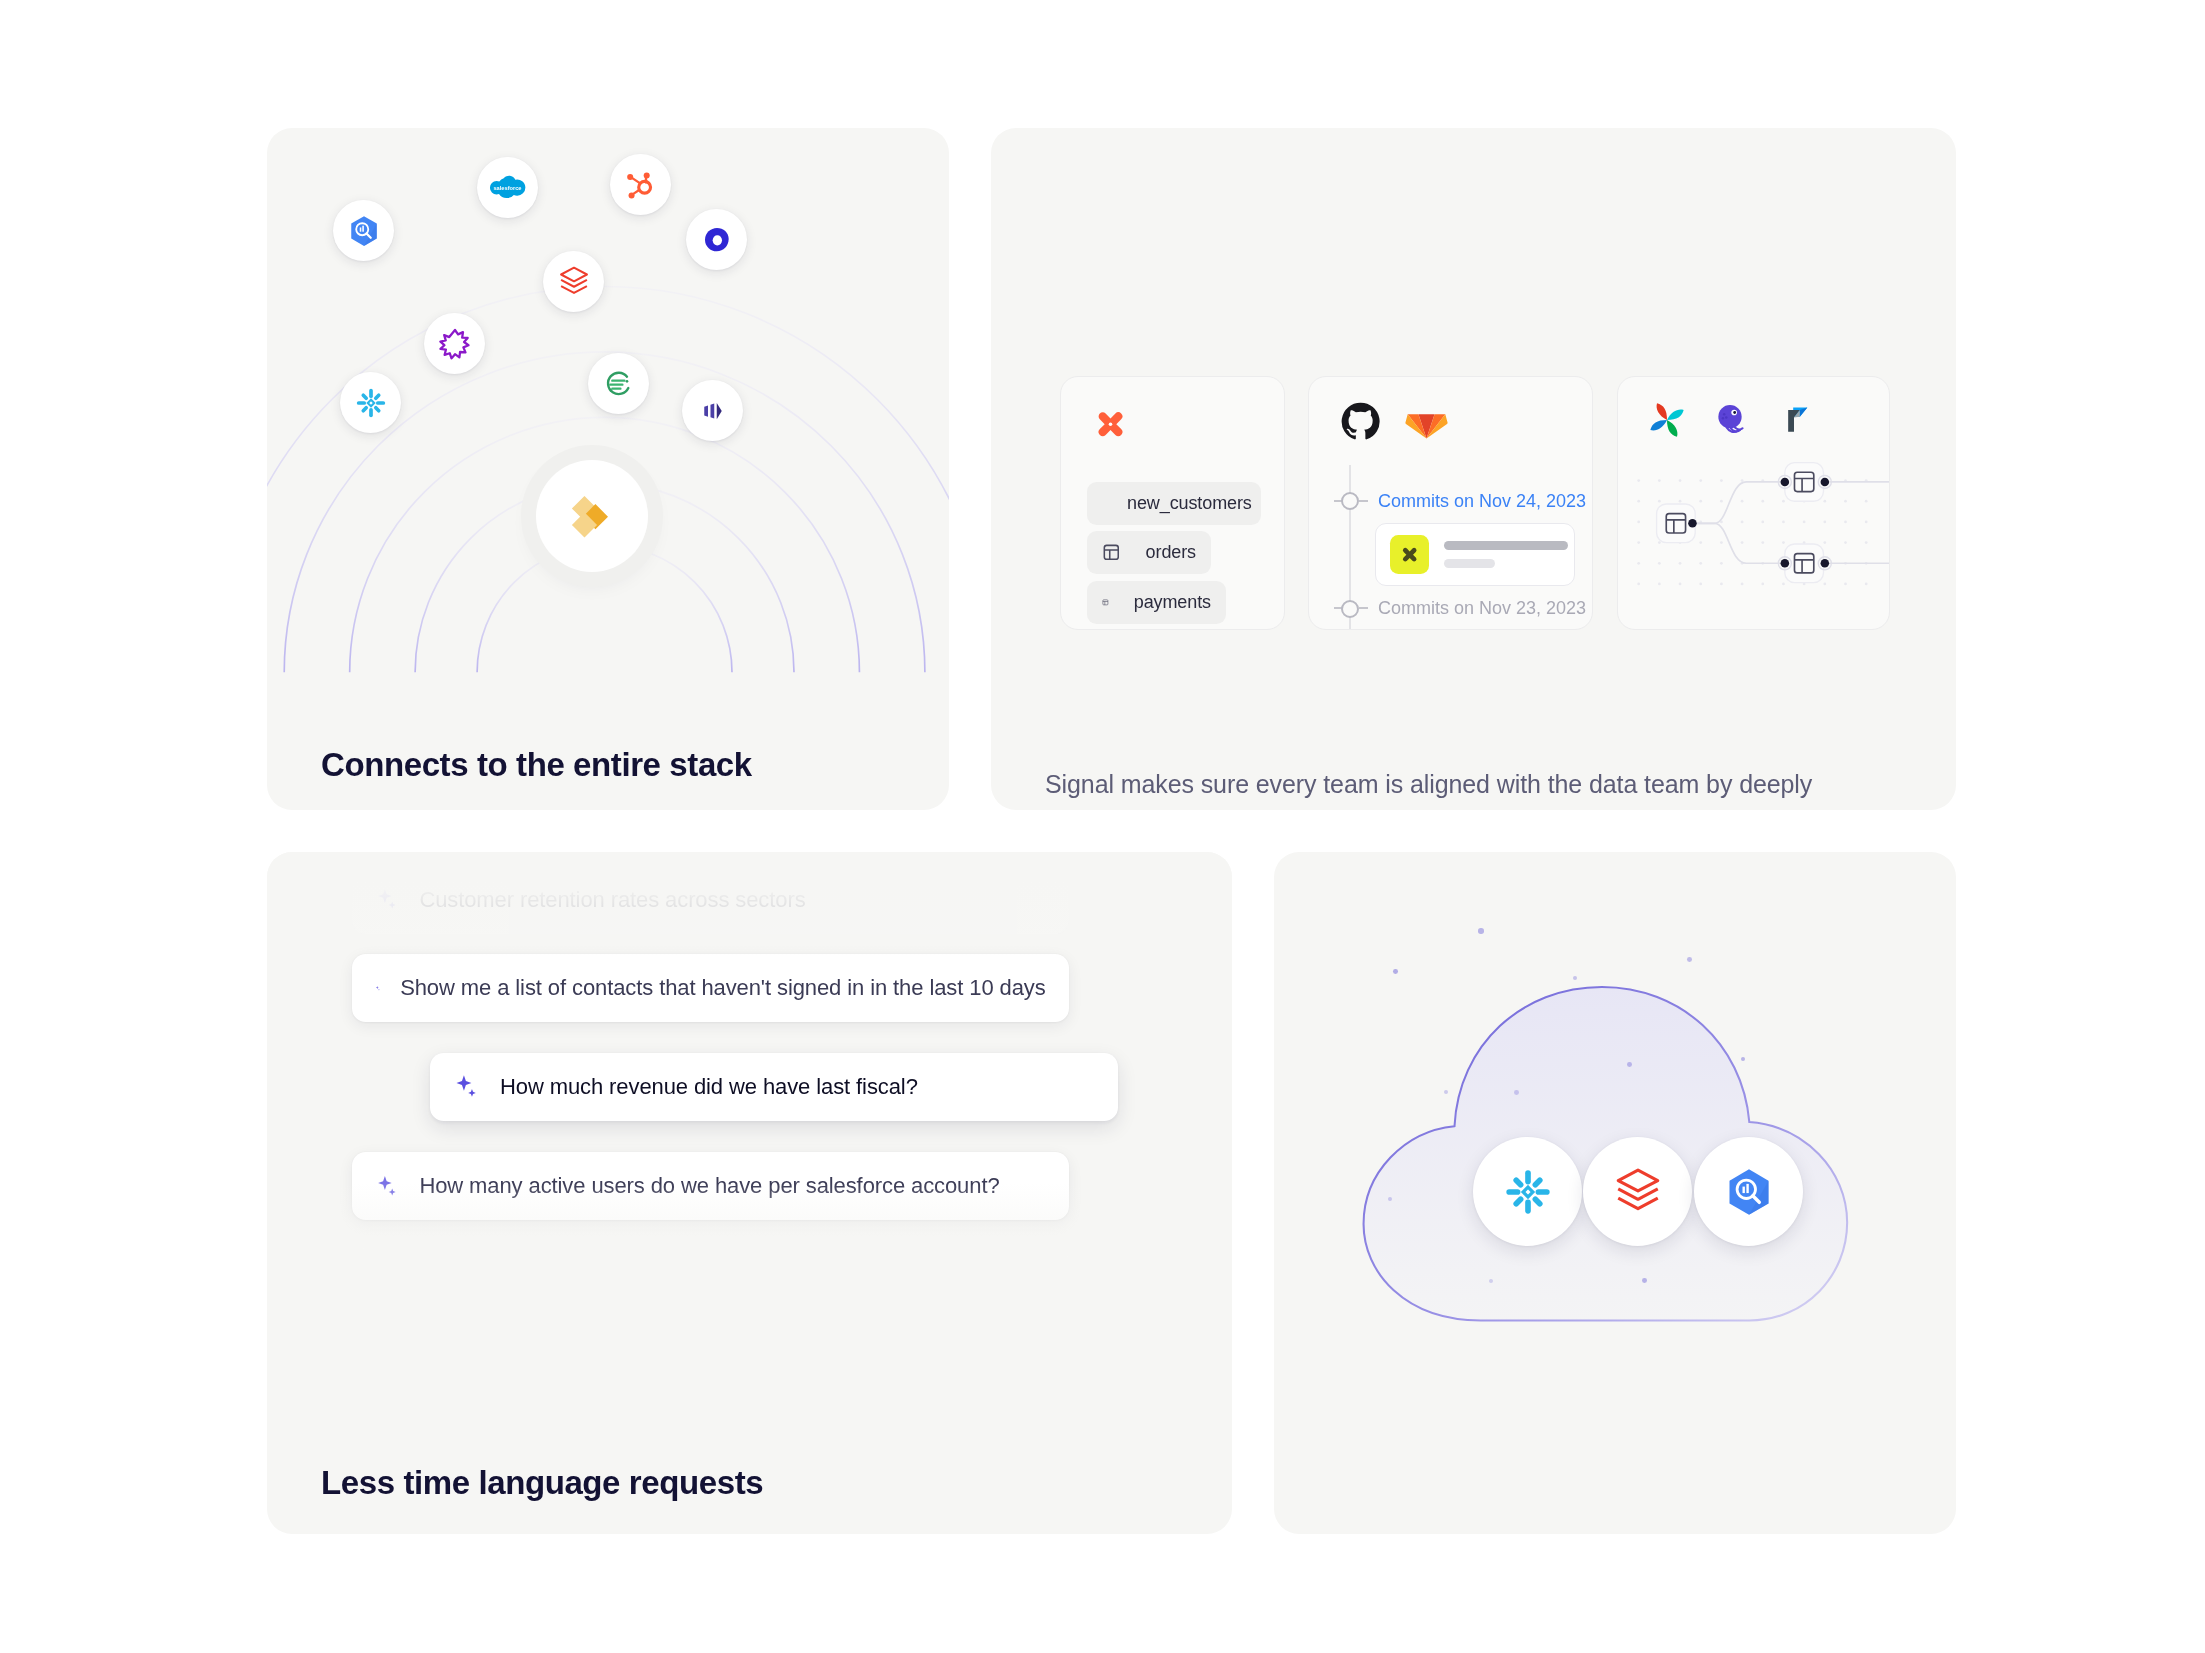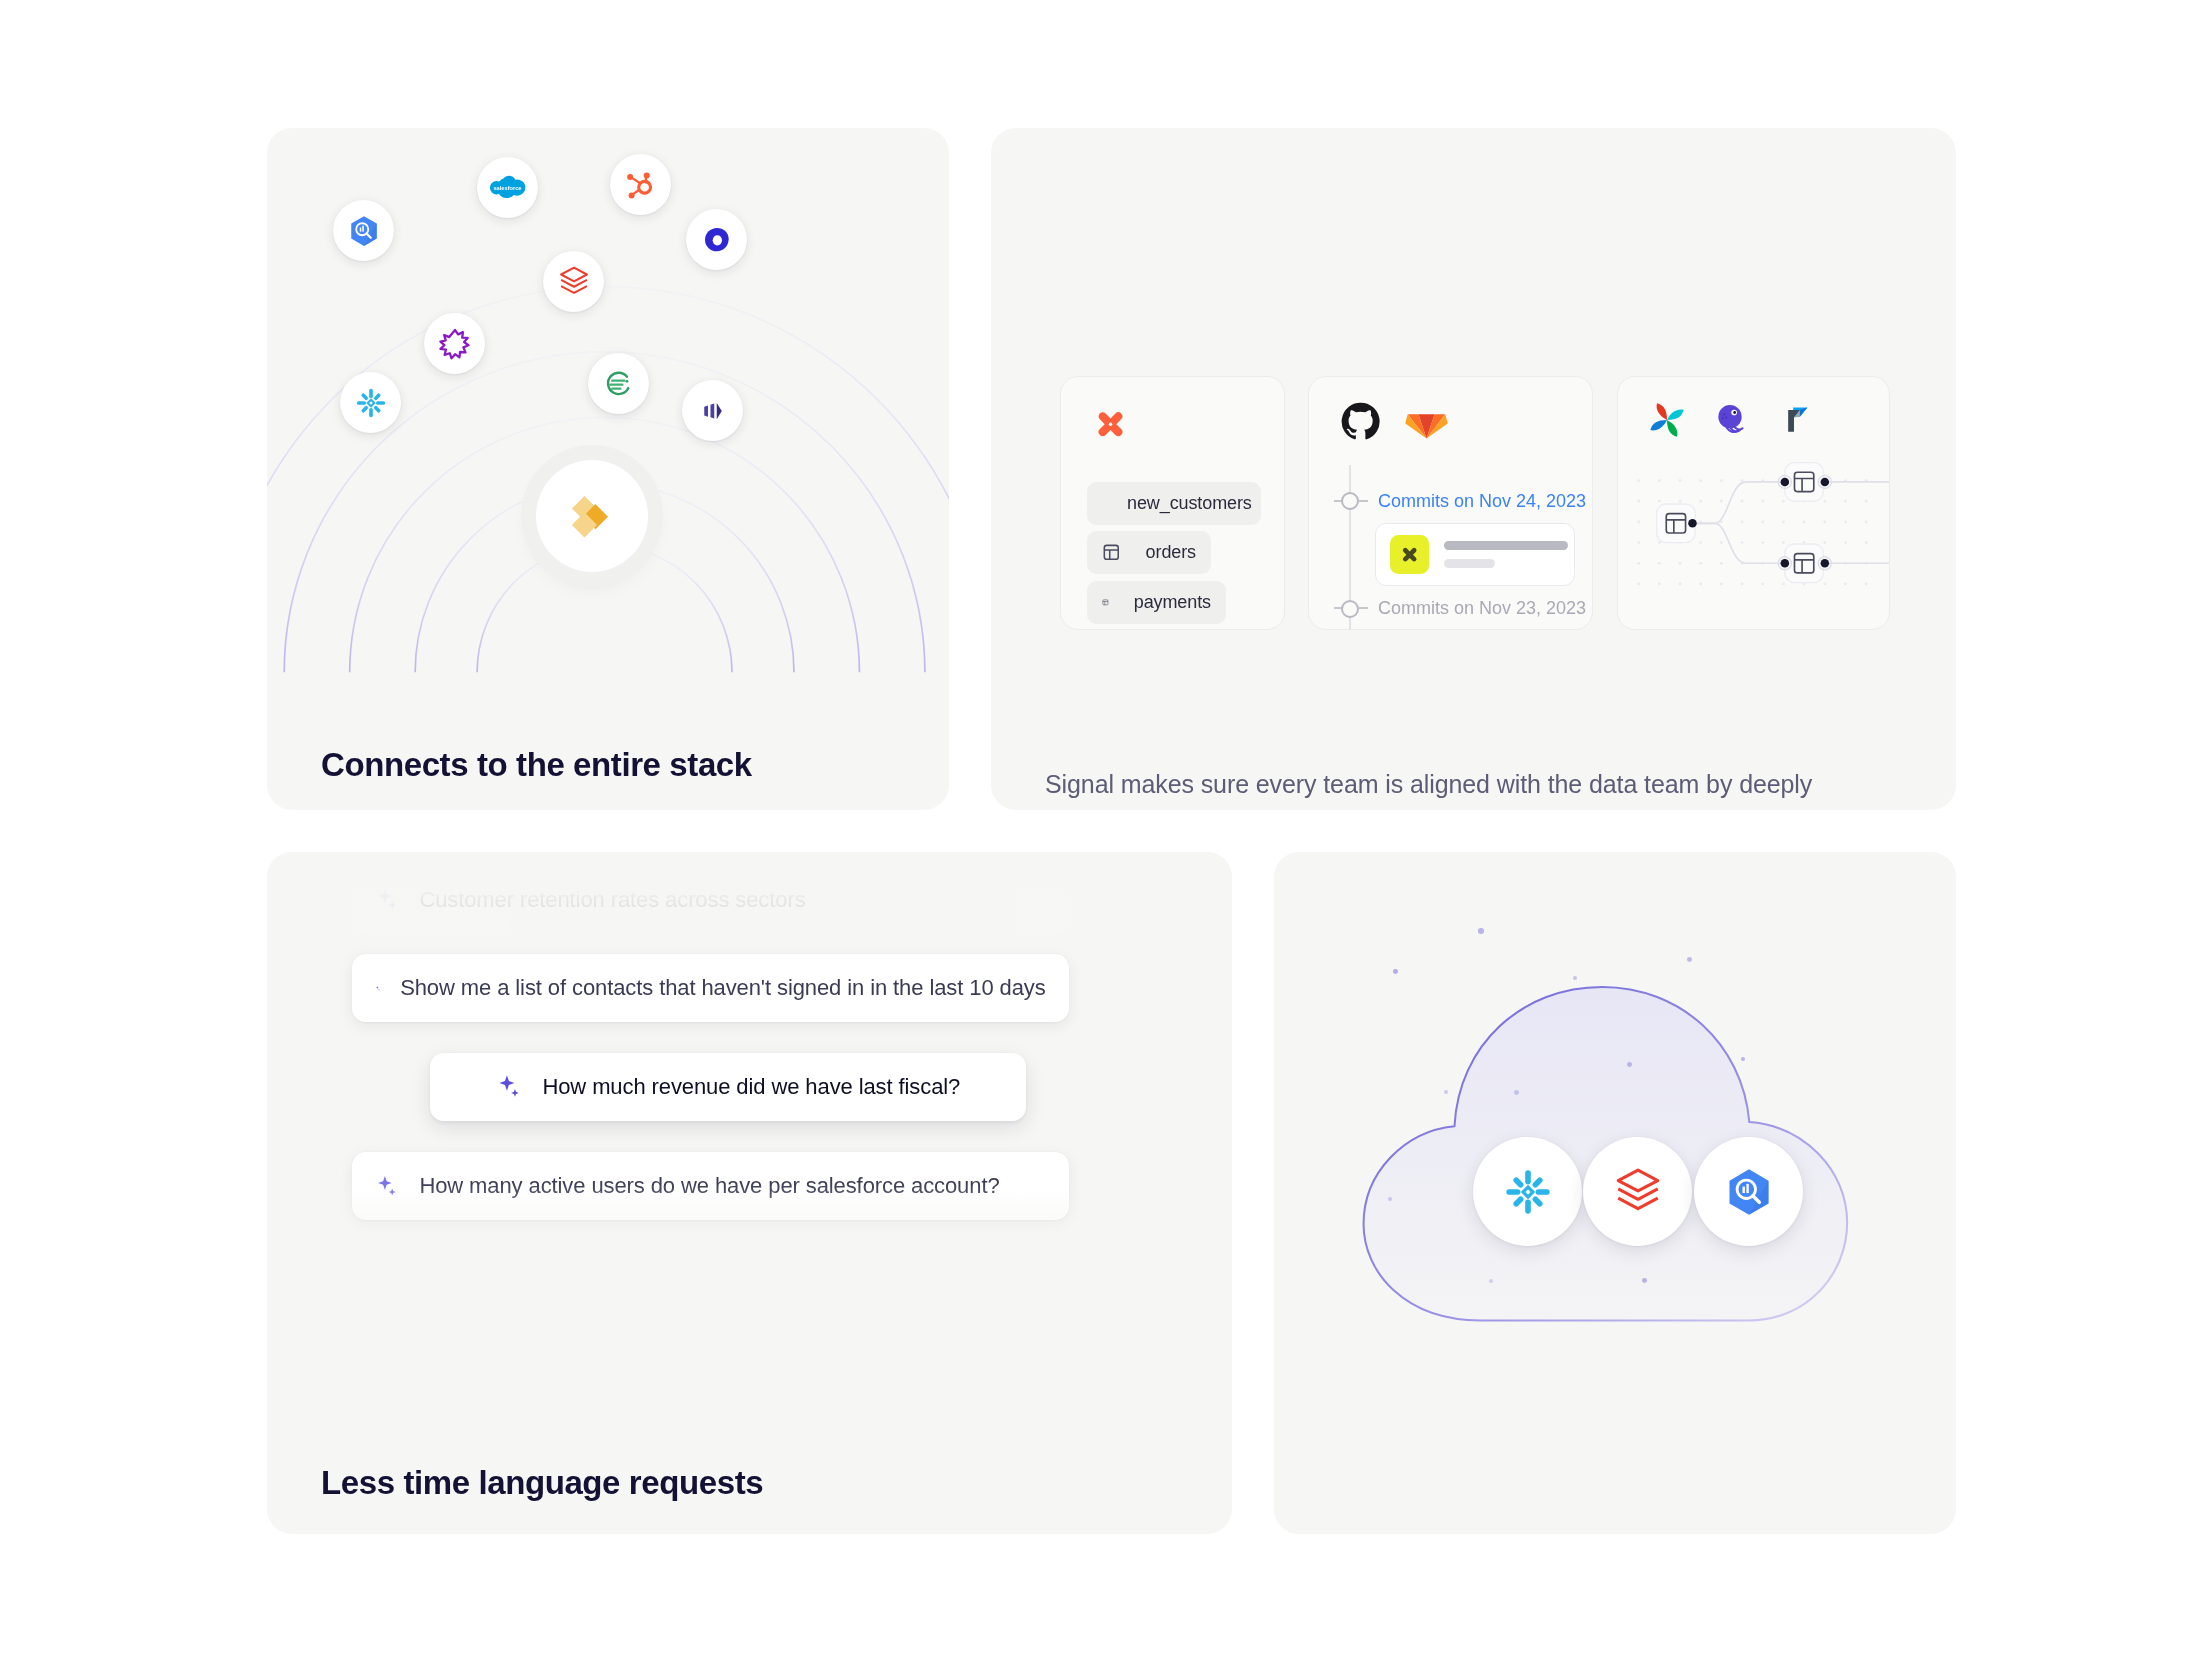--- a/index.html
+++ b/index.html
@@ -484,21 +484,21 @@
       </div>
 
       <div class="prompt-row" style="left:85px; top:102px; width:717px;">
         <svg width="25" height="25" viewBox="0 0 24 24">
           <path d="M9.5 2 L11.2 7 L16 8.7 L11.2 10.4 L9.5 15.4 L7.8 10.4 L3 8.7 L7.8 7 Z" fill="#7b72e6"></path>
           <path d="M16.5 14 L17.4 16.4 L19.8 17.3 L17.4 18.2 L16.5 20.6 L15.6 18.2 L13.2 17.3 L15.6 16.4 Z" fill="#7b72e6"></path>
         </svg>
         <span>Show me a list of contacts that haven't signed in in the last 10 days</span>
       </div>
 
-      <div class="prompt-row active" style="left:163px; top:201px; width:596px;justify-content:center;">
+      <div class="prompt-row active" style="left:163px; top:201px; width:688px;">
         <svg width="27.6" height="27.6" viewBox="0 0 24 24">
           <path d="M9.5 2 L11.2 7 L16 8.7 L11.2 10.4 L9.5 15.4 L7.8 10.4 L3 8.7 L7.8 7 Z" fill="#5b4fe0"></path>
           <path d="M16.5 14 L17.4 16.4 L19.8 17.3 L17.4 18.2 L16.5 20.6 L15.6 18.2 L13.2 17.3 L15.6 16.4 Z" fill="#5b4fe0"></path>
         </svg>
         <span>How much revenue did we have last fiscal?</span>
       </div>
 
       <div class="prompt-row" style="left:85px; top:300px; width:717px;">
         <svg width="25" height="25" viewBox="0 0 24 24">
           <path d="M9.5 2 L11.2 7 L16 8.7 L11.2 10.4 L9.5 15.4 L7.8 10.4 L3 8.7 L7.8 7 Z" fill="#7b72e6"></path>

